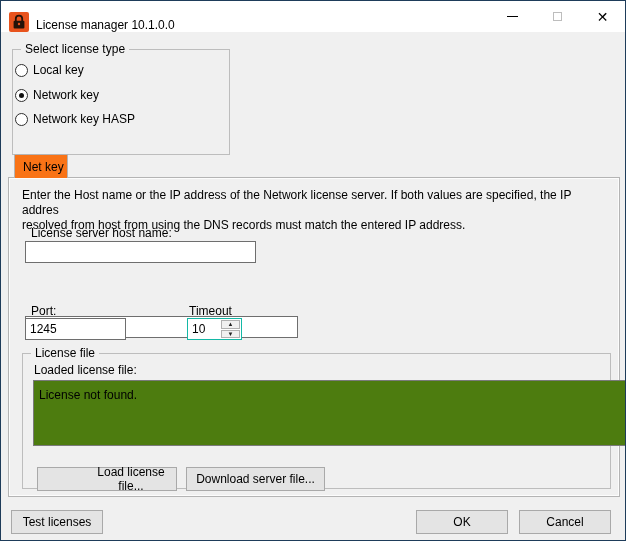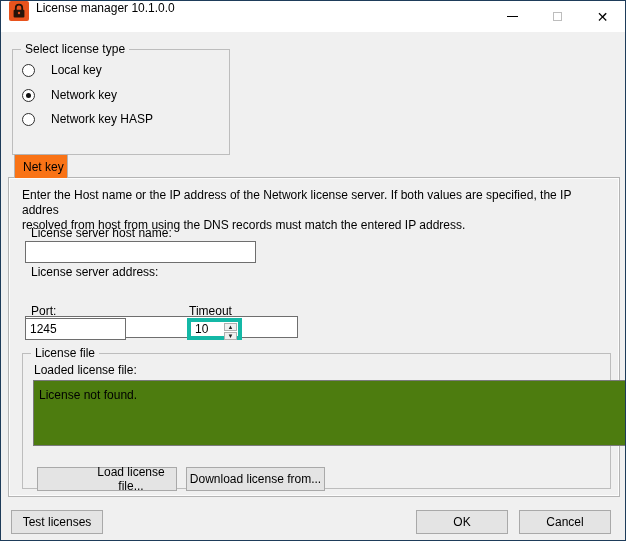--- a/index.html
+++ b/index.html
@@ -4,46 +4,46 @@
 <style>
   html,body{margin:0;padding:0;background:#d8d8d8;}
   *{box-sizing:border-box;}
   .window{
     position:relative;width:626px;height:541px;
     border:1px solid #1e3c5a;background:#f0f0f0;
     font-family:"Liberation Sans",sans-serif;font-size:12px;color:#000;
     overflow:hidden;
   }
   
-  .titlebar{position:absolute;left:0;top:0;right:0;height:31px;background:#ffffff;display:flex;align-items:flex-start;}
+  .titlebar{position:absolute;left:0;top:0;right:0;height:31px;background:#ffffff;display:flex;align-items:flex-end;}
   .app-icon{margin-left:8px;width:20px;height:20px;flex:0 0 auto;}
   .title-text{margin-left:7px;white-space:nowrap;}
   .win-controls{margin-left:auto;display:flex;height:100%;}
   .win-btn{width:45px;height:100%;display:flex;align-items:center;justify-content:center;font-size:13px;color:#000;}
   .win-btn.min span{display:block;width:11px;height:1px;background:#000;}
   .win-btn.max span{display:block;width:9px;height:9px;border:1px solid #bdbdbd;}
   .win-btn.close{font-size:14px;}
   
   .groupbox{position:absolute;border:1px solid #bdbdbd;}
   .groupbox .legend{position:absolute;top:-8px;left:8px;background:#f0f0f0;padding:0 4px;line-height:14px;}
   
-  .radio-row{position:absolute;left:9px;height:16px;display:flex;align-items:center;gap:16px;cursor:default;}
+  .radio-row{position:absolute;left:2px;height:16px;display:flex;align-items:center;gap:5px;cursor:default;}
   .radio{width:13px;height:13px;border:1px solid #2f2f2f;border-radius:50%;background:#fff;position:relative;flex:0 0 auto;}
   .radio.checked::after{content:"";position:absolute;left:3px;top:3px;width:5px;height:5px;border-radius:50%;background:#111;}
   
   .tab{position:absolute;left:13px;top:153px;width:54px;height:24px;background:#f97316;
        border:1px solid #b4b4b4;border-bottom:none;z-index:2;display:flex;align-items:center;padding-left:8px;}
   .tab-panel{position:absolute;left:7px;top:176px;width:612px;height:320px;background:#f0f0f0;
        border:1px solid #b4b4b4;box-shadow:inset 1px 1px 0 #fcfcfc,inset -1px -1px 0 #fcfcfc;}
   .desc{position:absolute;left:13px;top:10px;width:584px;line-height:15px;white-space:pre-line;}
   .fld-label{position:absolute;white-space:nowrap;}
   .txt{position:absolute;height:22px;border:1px solid #6e6e6e;background:#fff;padding:2px 4px;
        font-family:"Liberation Sans",sans-serif;font-size:12px;color:#000;}
   
-  .spinner{position:absolute;left:178px;top:140px;width:55px;height:22px;border:4px solid #14b8a6;background:#fff;display:flex;}
+  .spinner{position:absolute;left:178px;top:140px;width:55px;height:22px;border:1px solid #14b8a6;background:#fff;display:flex;}
   .spin-input{border:none;outline:none;width:33px;padding:2px 0 2px 4px;font-family:"Liberation Sans",sans-serif;font-size:12px;background:transparent;}
   .spin-btns{flex:1;display:flex;flex-direction:column;padding:1px 1px 1px 0;}
   .spin-btn{flex:1;background:#f0f0f0;border:1px solid #b0b0b0;display:flex;align-items:center;justify-content:center;
        font-size:6px;line-height:6px;color:#222;padding:0;}
   .spin-btn.up{margin-bottom:1px;}
   
   .status-box{position:absolute;left:10px;top:26px;width:626px;height:66px;border:1px solid #7a7a7a;background:#4d7c0f;padding:7px 5px;overflow:hidden;}
   
   .btn{position:absolute;height:24px;background:#e4e4e4;border:1px solid #a9a9a9;
        font-family:"Liberation Sans",sans-serif;font-size:12px;color:#000;display:flex;align-items:center;justify-content:center;padding:0;}
@@ -93,21 +93,20 @@
   </div>
 
   <div class="tab-panel">
 
     <div class="desc">Enter the Host name or the IP address of the Network license server. If both values are specified, the IP addres
 resolved from host from using the DNS records must match the entered IP address.</div>
 
     <span class="fld-label" style="left:22px;top:48px;">License server host name:</span>
     <input class="txt" style="left: 16px; top: 63px; width: 231px;" value="">
 
-    <span class="fld-label" style="left:22px;top:87px;">License server address:</span>
     <input class="txt" style="left: 16px; top: 102px; width: 273px; margin-top: 36px;" value="127.0.0.1">
 
     <span class="fld-label" style="left:22px;top:126px;">Port:</span>
     <input class="txt" style="left: 16px; top: 140px; width: 101px;" value="1245">
 
     <span class="fld-label" style="left:180px;top:126px;">Timeout</span>
     <div class="spinner">
       <input class="spin-input" value="10" style="">
       <div class="spin-btns">
         <button class="spin-btn up">▲</button>
@@ -115,21 +114,21 @@
       </div>
     </div>
 
     <div class="groupbox" style="left:13px;top:175px;width:589px;height:136px;">
       <span class="legend">License file</span>
       <span class="fld-label" style="left:11px;top:9px;">Loaded license file:</span>
       <div class="status-box">
         <span>License not found.</span>
       </div>
       <button class="btn" style="left:14px;top:113px;width:140px;padding-left:48px;">Load license file...</button>
-      <button class="btn" style="left:163px;top:113px;width:139px;">Download license from...</button>
+      <button class="btn" style="left:163px;top:113px;width:139px;">Download server file...</button>
     </div>
 
   </div>
 
   <button class="btn" style="left:415px;top:509px;width:92px;">OK</button>
   <button class="btn" style="left:10px;top:509px;width:92px;">Test licenses</button>
   <button class="btn" style="left:518px;top:509px;width:92px;">Cancel</button>
 
 </div>
 

